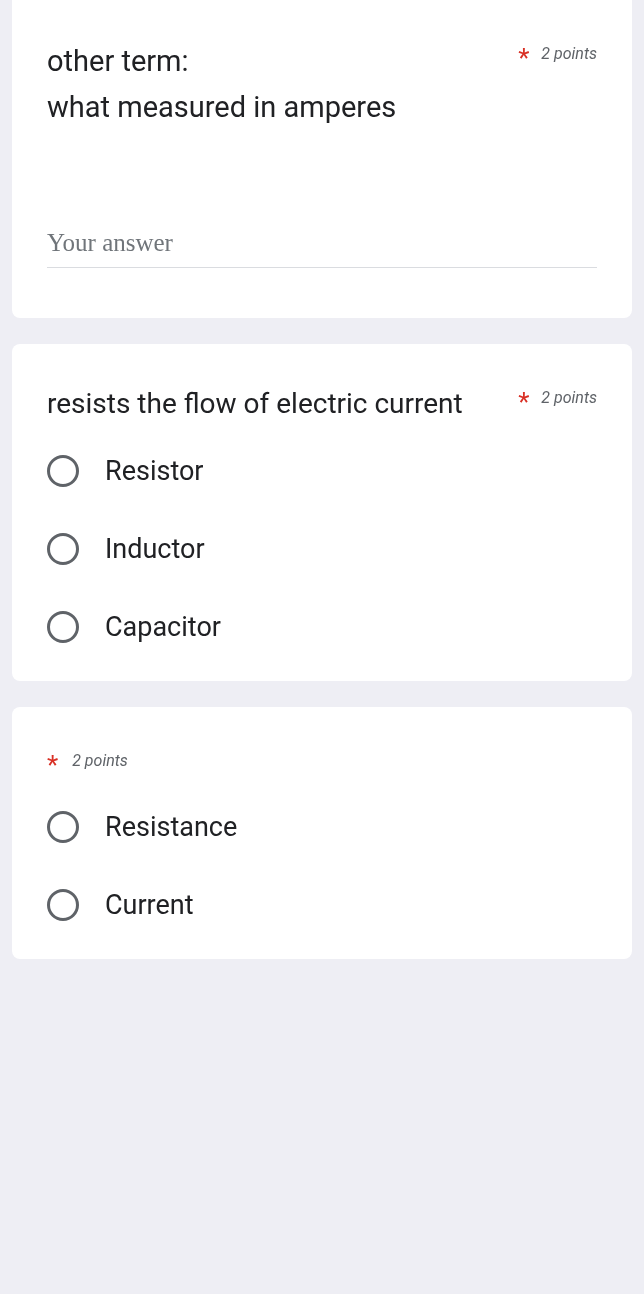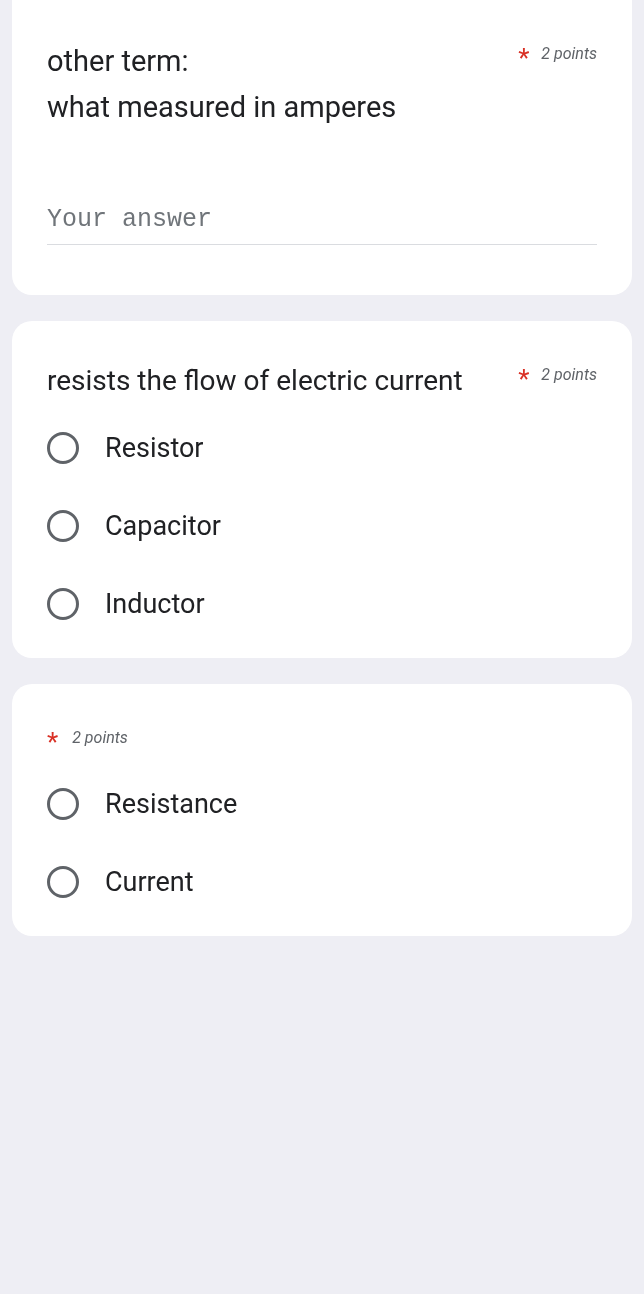--- a/index.html
+++ b/index.html
@@ -8,21 +8,21 @@
       box-sizing: border-box;
     }
     body {
       background: #eeeef4;
       font-family: Roboto, Arial, sans-serif;
       width: 644px;
       padding: 0;
     }
     .card {
       background: #ffffff;
-      border-radius: 20px;
+      border-radius: 8px;
       margin: 0 12px 26px 12px;
       padding: 38px 35px 50px 35px;
     }
     .card:first-of-type {
       margin-top: 0;
       border-top-left-radius: 0;
       border-top-right-radius: 0;
     }
     .question-header {
       display: flex;
@@ -57,21 +57,22 @@
     }
     .answer-input {
       width: 100%;
       border: none;
       border-bottom: 1px solid #dadce0;
       font-size: 25px;
       color: #a16207;
       padding: 6px 0 10px 0;
       outline: none;
       background: transparent;
-      font-family: Liberation Mono, monospace;
+      font-family: Liberation Serif, serif;
+      margin-top: 24px;
     }
     .answer-input::placeholder {
       color: #70757a;
     }
     .options {
       margin-top: 28px;
     }
     .option {
       display: flex;
       align-items: center;
@@ -130,25 +131,25 @@
     <span class="required-star">*</span>
     <span class="points">2 points</span>
   </div>
   <div class="options">
     <div class="option">
       <div class="radio"></div>
       <span class="option-label">Resistor</span>
     </div>
     <div class="option">
       <div class="radio"></div>
-      <span class="option-label">Capacitor</span>
+      <span class="option-label">Inductor</span>
     </div>
     <div class="option">
       <div class="radio"></div>
-      <span class="option-label">Inductor</span>
+      <span class="option-label">Capacitor</span>
     </div>
   </div>
 </div>
 
 <div class="card card-3">
   <div class="question-header">
     <span class="required-star">*</span>
     <span class="points">2 points</span>
   </div>
   <div class="options">

